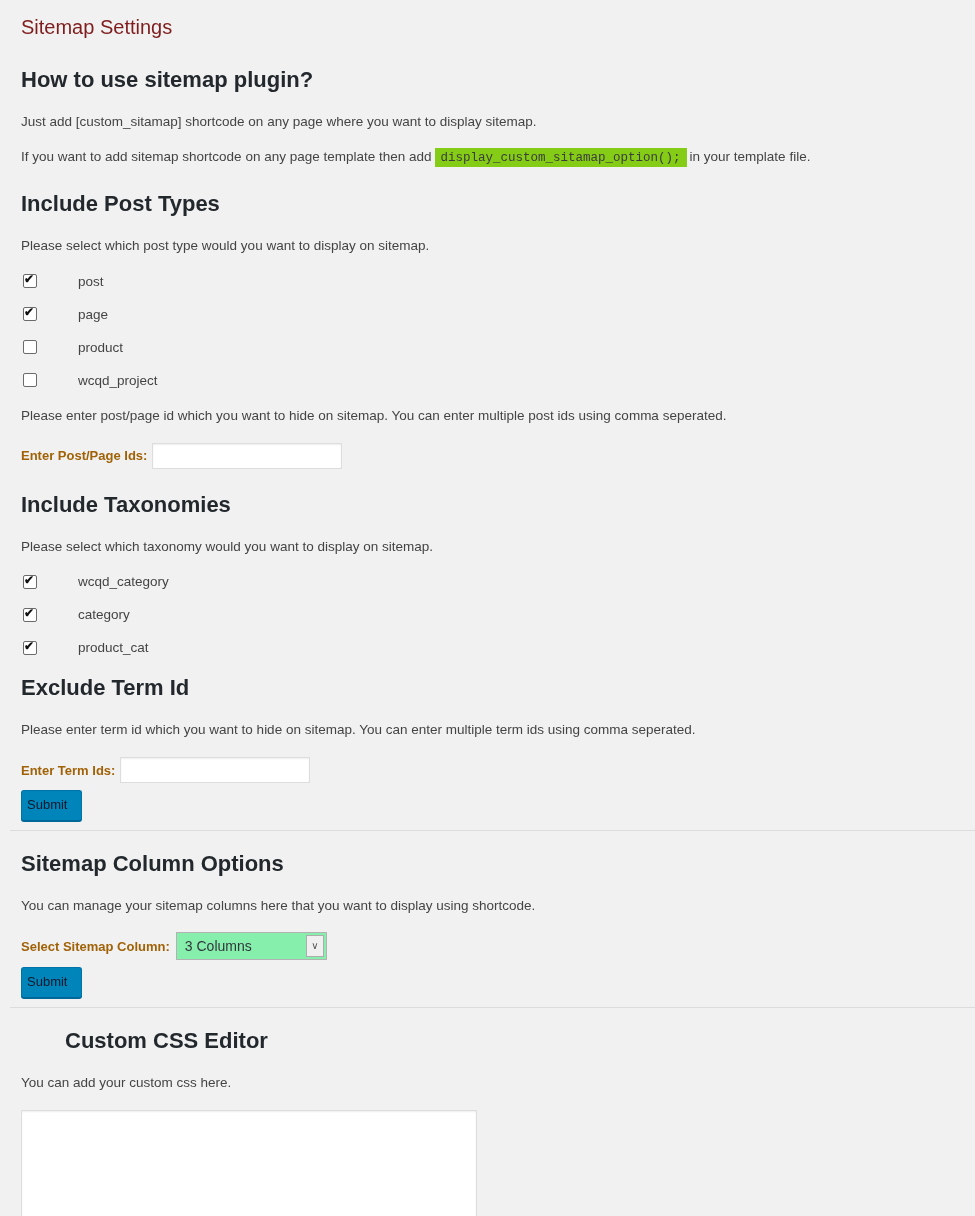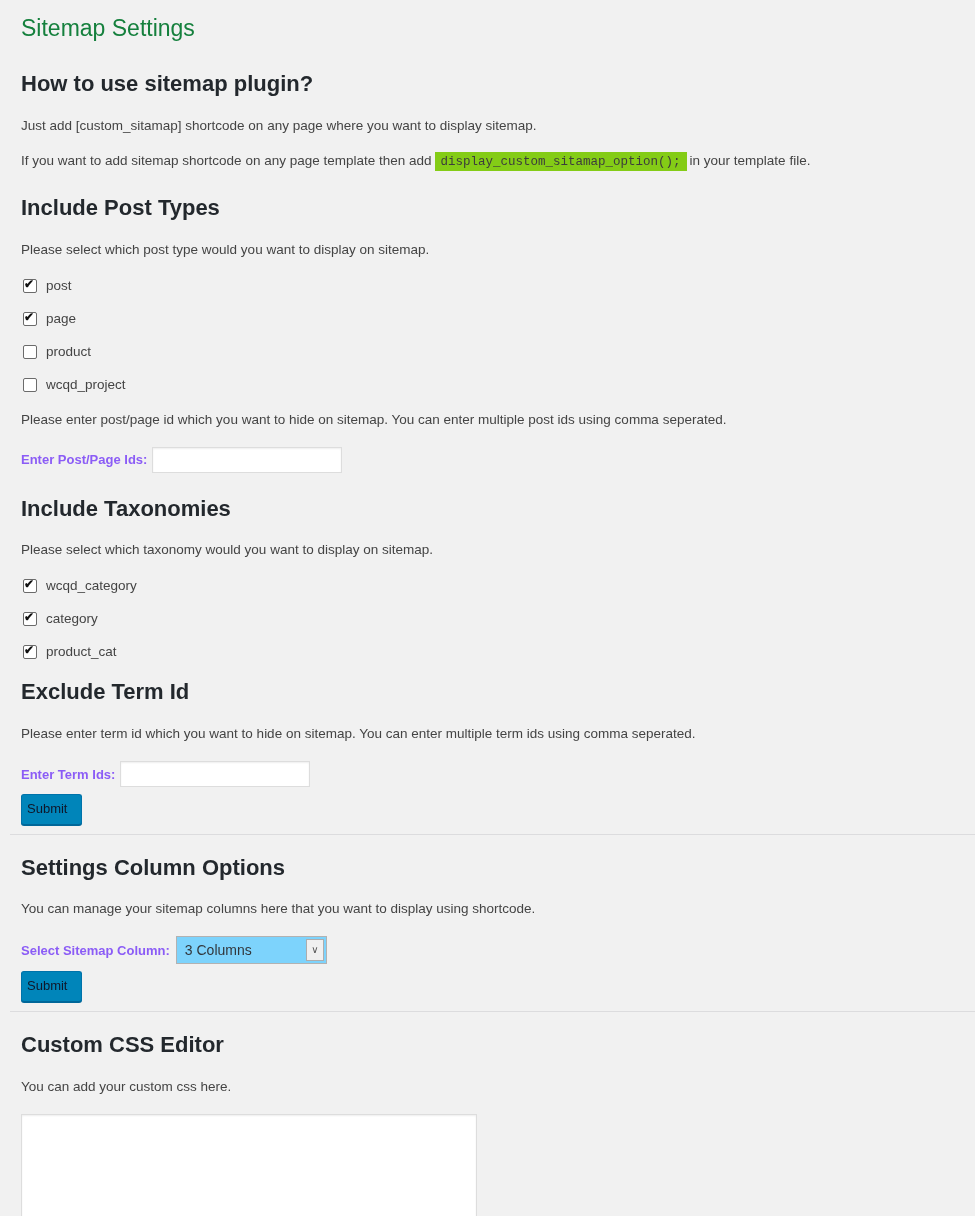--- a/index.html
+++ b/index.html
@@ -8,23 +8,23 @@
     padding: 0;
     background: #f1f1f1;
     font-family: "Liberation Sans", sans-serif;
     color: #444;
     font-size: 13px;
   }
   body { width: 975px; min-height: 1216px; }
   .wrap { padding: 0 10px 0 21px; }
 
   h1.page-title {
-    font-size: 23px;
+    font-size: 20px;
     font-weight: 400;
-    color: #15803d;
+    color: #7f1d1d;
     margin: 0;
     padding: 14px 0 4px 0;
     line-height: 1.3;
   }
   h3.section-heading {
     font-size: 22px;
     font-weight: 700;
     color: #23282d;
     margin: 21px 0 16px 0;
     line-height: 1.4;
@@ -38,21 +38,21 @@
   code.inline-code {
     font-family: "Liberation Mono", "DejaVu Sans Mono", monospace;
     font-size: 12.5px;
     background: #84cc16;
     padding: 3px 6px 2px 6px;
     margin: 0 3px;
     color: #3c3c3c;
   }
 
   
-  .cb-row { margin: 0 0 18px 2px; height: 15px; display: flex; align-items: flex-end; }
+  .cb-row { margin: 0 0 18px 2px; height: 15px; display: flex; align-items: center; gap: 32px; }
   .cb {
     display: inline-block;
     width: 14px; height: 14px;
     background: #fff;
     border: 1px solid #6b6b6b;
     border-radius: 2px;
     position: relative;
     flex: 0 0 auto;
     cursor: pointer;
   }
@@ -61,41 +61,41 @@
     position: absolute;
     top: -3px; left: 0px;
     font-size: 12px;
     font-weight: 700;
     color: #101010;
   }
   .cb-label { margin-left: 9px; color: #444; font-size: 13.5px; }
 
   
   .field-row { margin: 16px 0 4px 0; display: flex; align-items: center; }
-  .field-label { font-weight: 700; color: #8b5cf6; font-size: 13px; }
+  .field-label { font-weight: 700; color: #a16207; font-size: 13px; }
   .text-input {
     margin-left: 5px;
     width: 190px;
     height: 26px;
     border: 1px solid #ddd;
     box-shadow: inset 0 1px 2px rgba(0,0,0,.07);
     background: #fff;
     padding: 3px 6px;
     font-size: 14px;
     font-family: "Liberation Sans", sans-serif;
     color: #32373c;
     outline: none;
   }
 
   
   .select-box {
     margin-left: 6px;
     width: 151px;
     height: 28px;
-    background: #7dd3fc;
+    background: #86efac;
     border: 1px solid #b2b2b2;
     display: inline-flex;
     align-items: center;
     justify-content: space-between;
     cursor: pointer;
   }
   .select-value { padding-left: 8px; font-size: 14px; color: #32373c; }
   .select-arrow {
     width: 18px; height: 22px;
     margin-right: 2px;
@@ -213,32 +213,32 @@
   <p class="section-desc">Please enter term id which you want to hide on sitemap. You can enter multiple term ids using comma seperated.</p>
   <div class="field-row">
     <span class="field-label">Enter Term Ids:</span>
     <input type="text" class="text-input" value="" style="">
   </div>
   <button class="button-primary">Submit</button>
 
   <hr class="section-divider">
 
   
-  <h3 class="section-heading" style="margin-top:18px;">Settings Column Options</h3>
+  <h3 class="section-heading" style="margin-top:18px;">Sitemap Column Options</h3>
   <p class="section-desc">You can manage your sitemap columns here that you want to display using shortcode.</p>
   <div class="field-row">
     <span class="field-label">Select Sitemap Column:</span>
     <span class="select-box">
       <span class="select-value">3 Columns</span>
       <span class="select-arrow">∨</span>
     </span>
   </div>
   <button class="button-primary">Submit</button>
 
   <hr class="section-divider">
 
   
-  <h3 class="section-heading" style="margin-top:18px;">Custom CSS Editor</h3>
+  <h3 class="section-heading" style="margin-top:18px;margin-left:44px;">Custom CSS Editor</h3>
   <p class="section-desc">You can add your custom css here.</p>
   <textarea class="css-editor" style=""></textarea>
   
 
 </div>
 
 </body></html>

